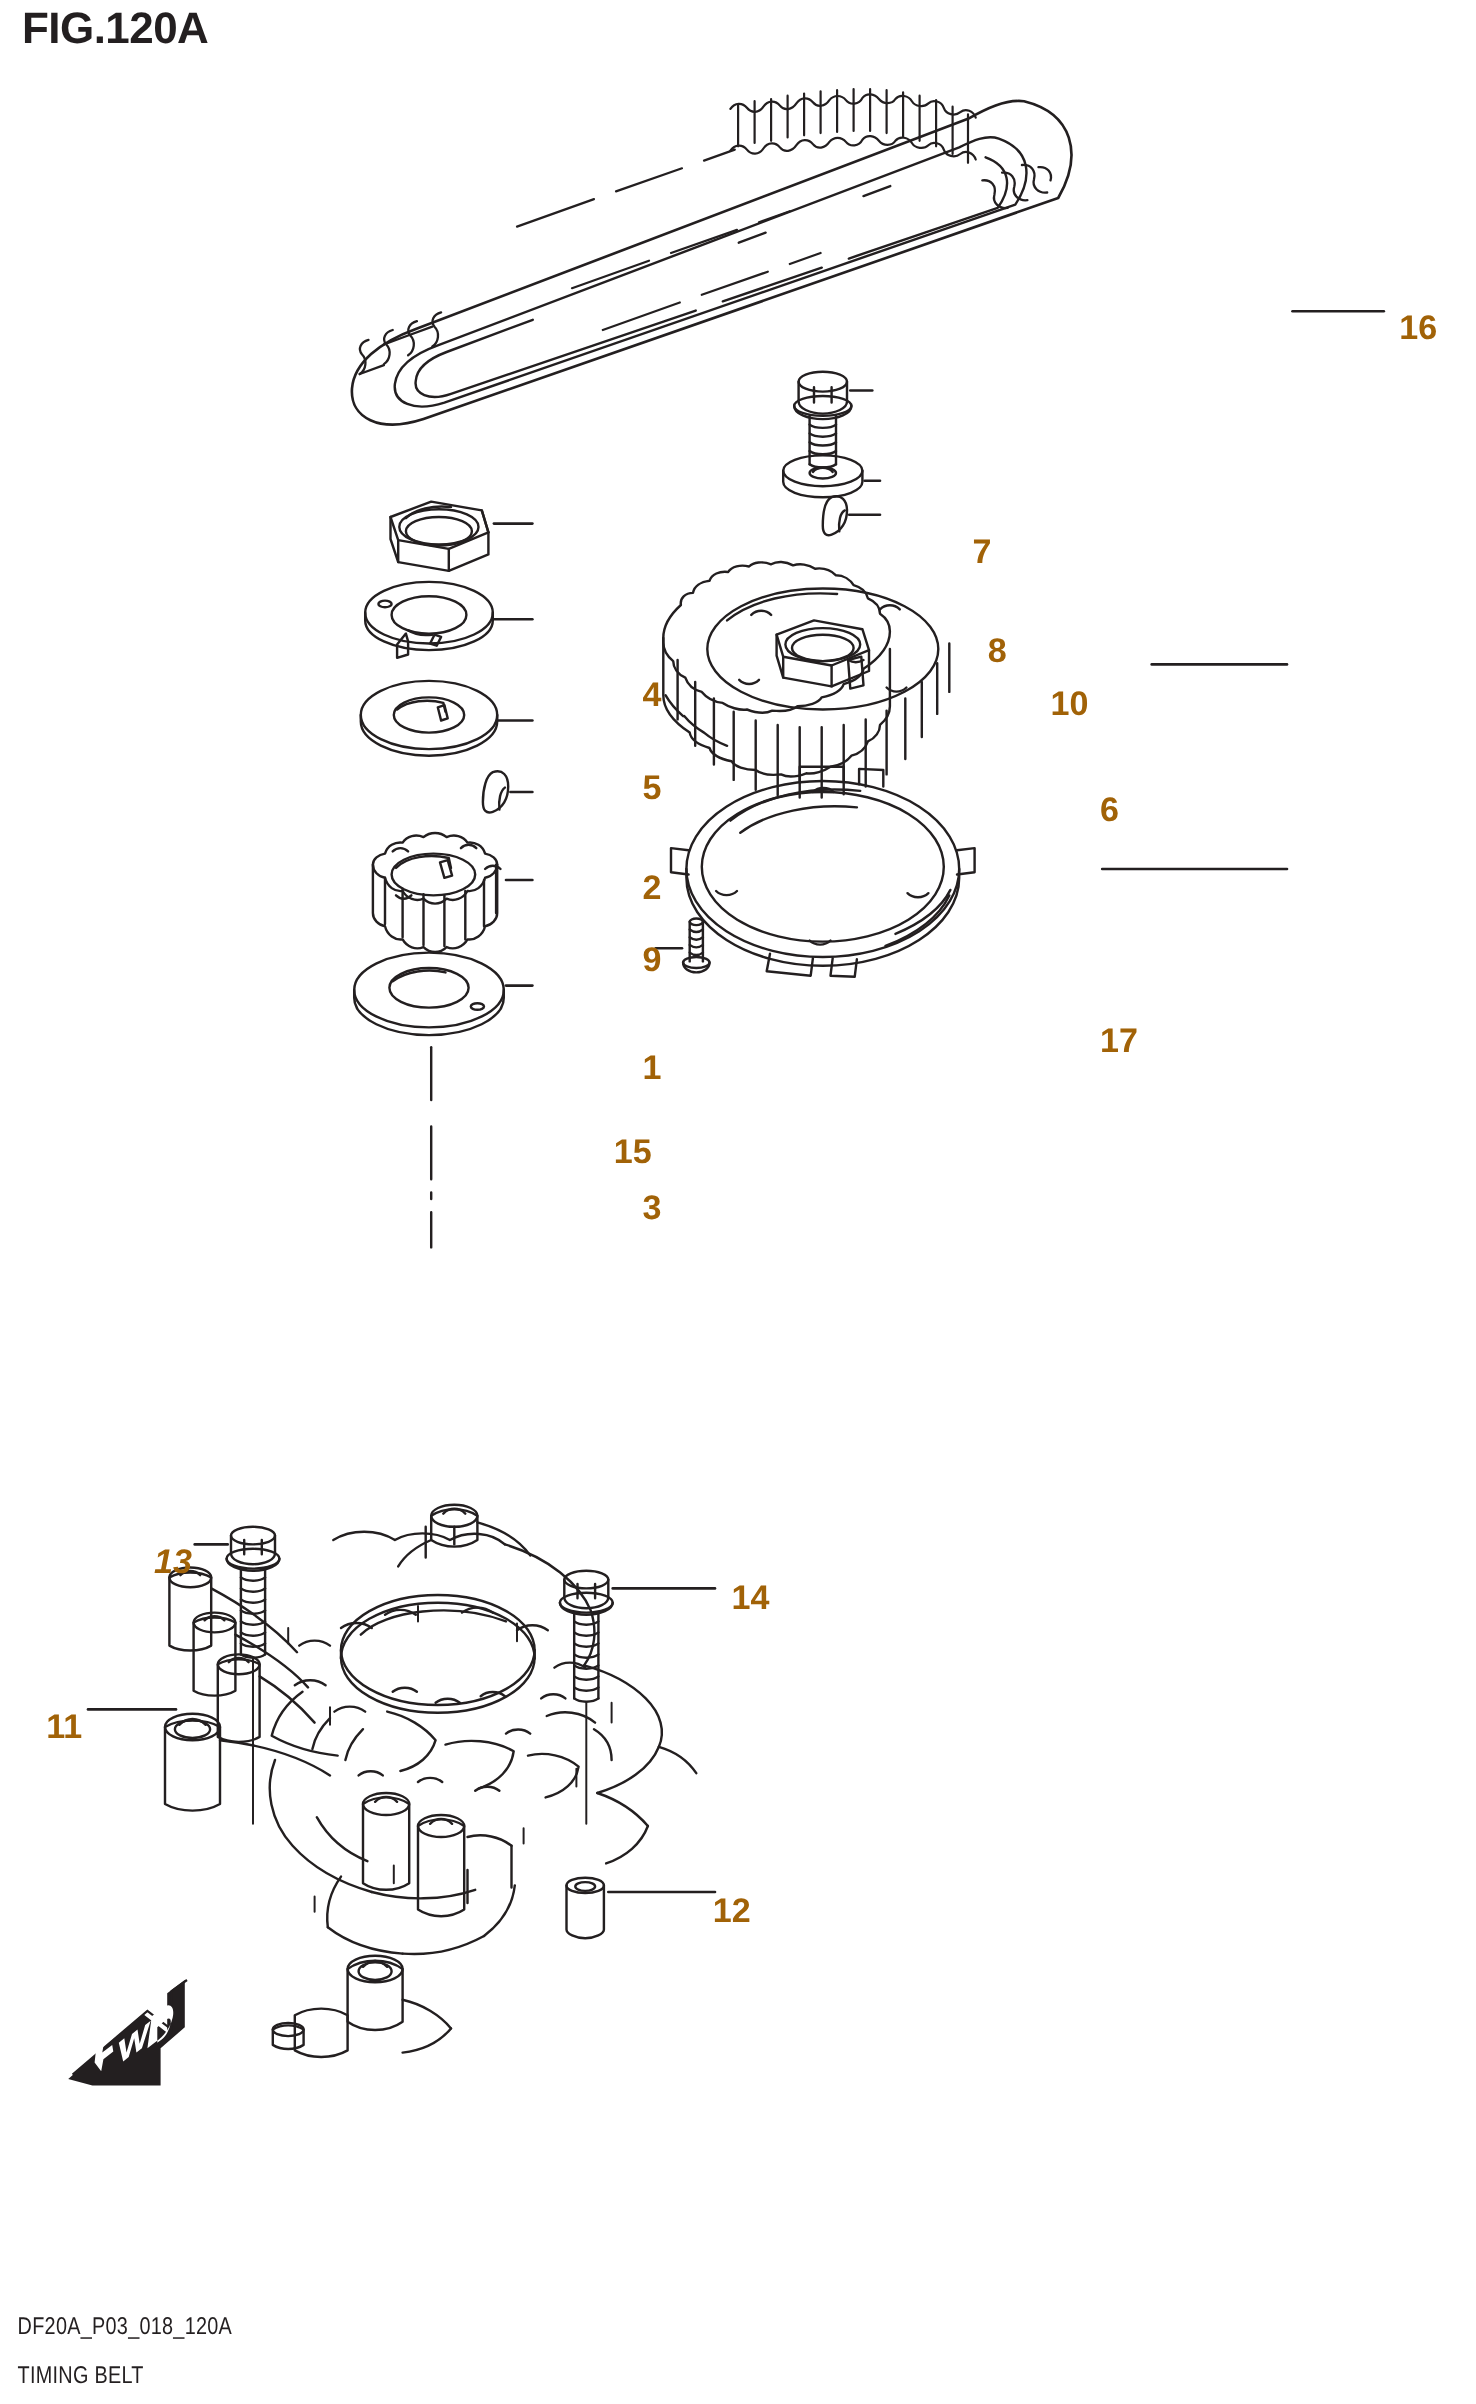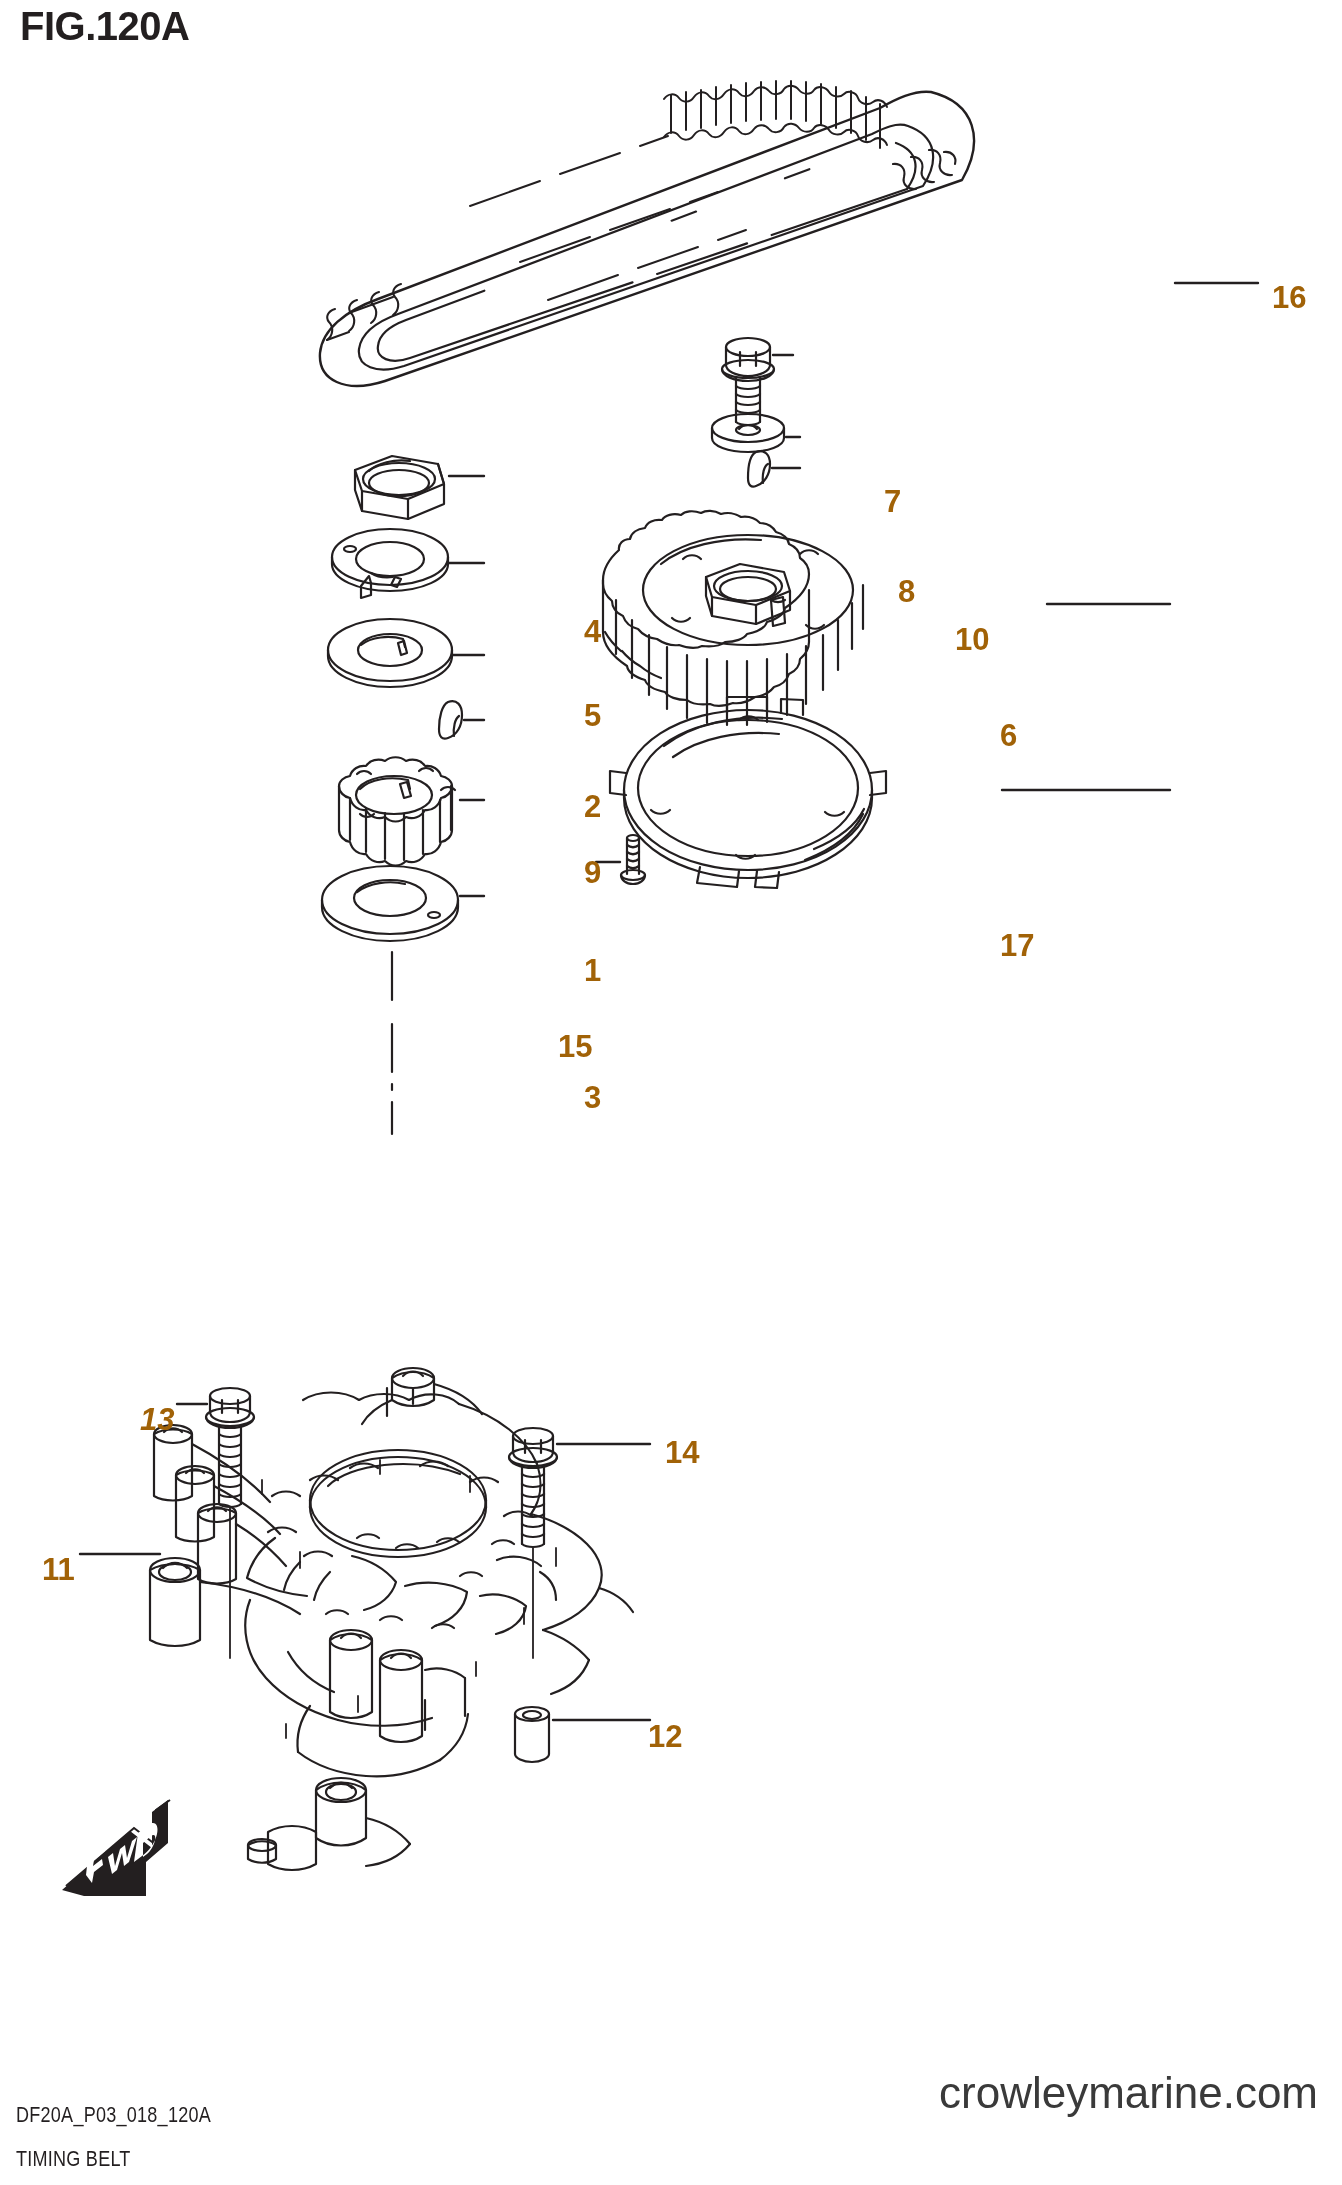--- a/index.html
+++ b/index.html
@@ -501,17 +501,16 @@
       <div class="callout" style="left: 584px; top: 955px;">1</div>
       <div class="callout" style="left: 1000px; top: 930px;">17</div>
       <div class="callout" style="left: 558px; top: 1031px;">15</div>
       <div class="callout" style="left: 584px; top: 1082px;">3</div>
       <div class="callout" style="left: 140px; top: 1404px; font-style: italic;">13</div>
       <div class="callout" style="left: 665px; top: 1437px; text-align: right;">14</div>
       <div class="callout" style="left: 42px; top: 1554px;">11</div>
       <div class="callout" style="left: 648px; top: 1721px;">12</div>
     </div>
 
-  <div id="footer-brand">crowleymarine.com</div>
   <div class="footer-code" id="footer-code-1">DF20A_P03_018_120A</div>
   <div class="footer-code" id="footer-code-2">TIMING BELT</div>
 
 </div>
 
 </body></html>

